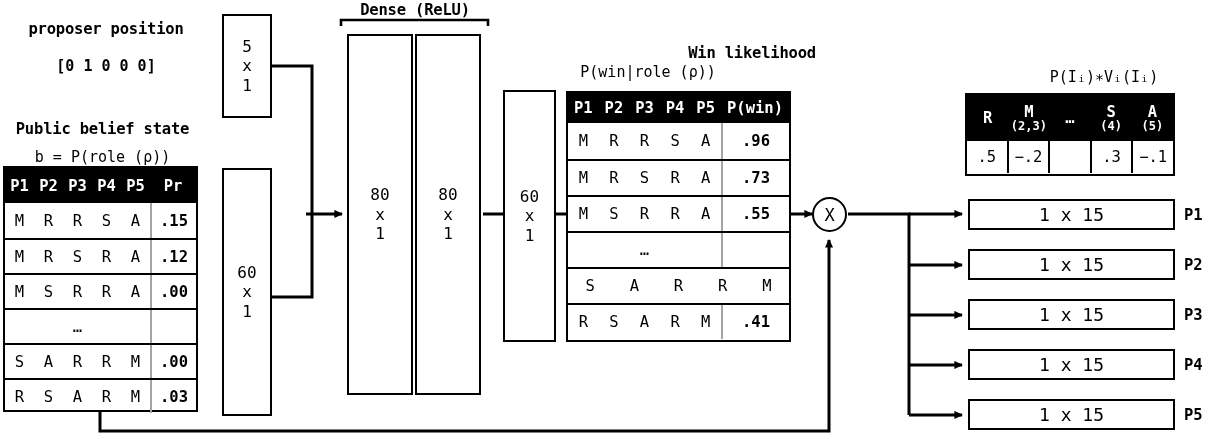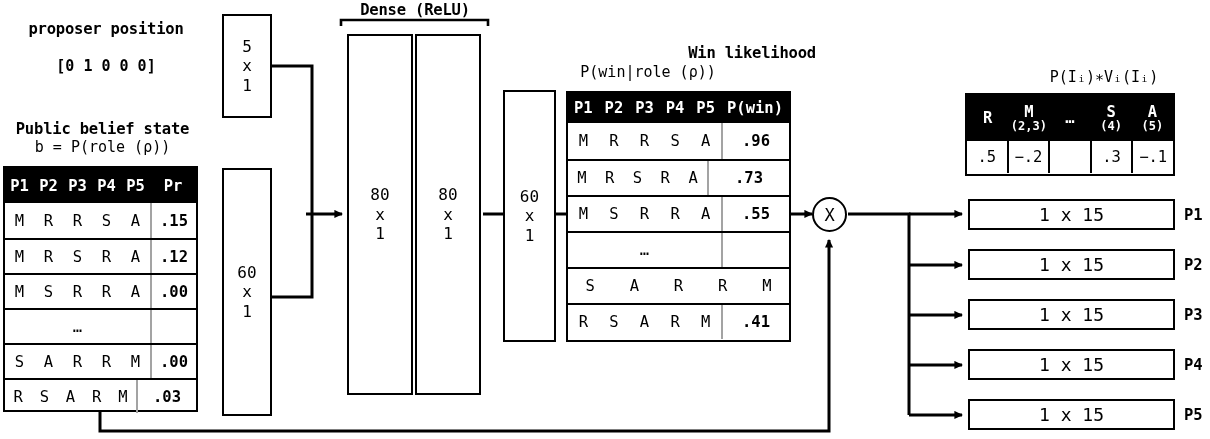--- a/index.html
+++ b/index.html
@@ -110,21 +110,21 @@
 
   <div class="abs nbox" style="left:222px;top:14px;width:50px;height:104px;">
     <div>
       <span class="stk">5</span>
       <span class="stk">x</span>
       <span class="stk">1</span>
     </div>
   </div>
 
   <div class="abs ttl" style="left:0;top:120px;width:205px;">Public belief state</div>
-  <div class="abs sub" style="left:0;top:139px;width:205px;">b = P(role (ρ))</div>
+  <div class="abs sub" style="left:0;top:149px;width:205px;">b = P(role (ρ))</div>
 
   <div class="abs tbl" style="left:3px;top:166px;width:195px;height:246px;">
     <div class="thead" style="height:35px;">
       <div class="tcell rolecell">P1</div>
       <div class="tcell rolecell">P2</div>
       <div class="tcell rolecell">P3</div>
       <div class="tcell rolecell">P4</div>
       <div class="tcell rolecell">P5</div>
       <div class="tcell" style="width:46px;">Pr</div>
     </div>
@@ -164,21 +164,21 @@
         <div class="tcell rolecell">R</div>
         <div class="tcell rolecell">M</div>
         <div class="tcell prcell" style="width:46px;">.00</div>
       </div>
       <div class="trow" style="height:35px;">
         <div class="tcell rolecell">R</div>
         <div class="tcell rolecell">S</div>
         <div class="tcell rolecell">A</div>
         <div class="tcell rolecell">R</div>
         <div class="tcell rolecell">M</div>
-        <div class="tcell prcell" style="width:60px;">.03</div>
+        <div class="tcell prcell" style="width:46px;">.03</div>
       </div>
     </div>
   </div>
 
   <div class="abs nbox" style="left:222px;top:168px;width:50px;height:248px;">
     <div>
       <span class="stk">60</span>
       <span class="stk">x</span>
       <span class="stk">1</span>
     </div>
@@ -228,21 +228,21 @@
         <div class="tcell rolecell">S</div>
         <div class="tcell rolecell">A</div>
         <div class="tcell prcell" style="width:68px;">.96</div>
       </div>
       <div class="trow" style="height:36px;">
         <div class="tcell rolecell">M</div>
         <div class="tcell rolecell">R</div>
         <div class="tcell rolecell">S</div>
         <div class="tcell rolecell">R</div>
         <div class="tcell rolecell">A</div>
-        <div class="tcell prcell" style="width:82px;">.73</div>
+        <div class="tcell prcell" style="width:68px;">.73</div>
       </div>
       <div class="trow" style="height:36px;">
         <div class="tcell rolecell">M</div>
         <div class="tcell rolecell">S</div>
         <div class="tcell rolecell">R</div>
         <div class="tcell rolecell">R</div>
         <div class="tcell rolecell">A</div>
         <div class="tcell prcell" style="width:68px;">.55</div>
       </div>
       <div class="trow" style="height:36px;">

